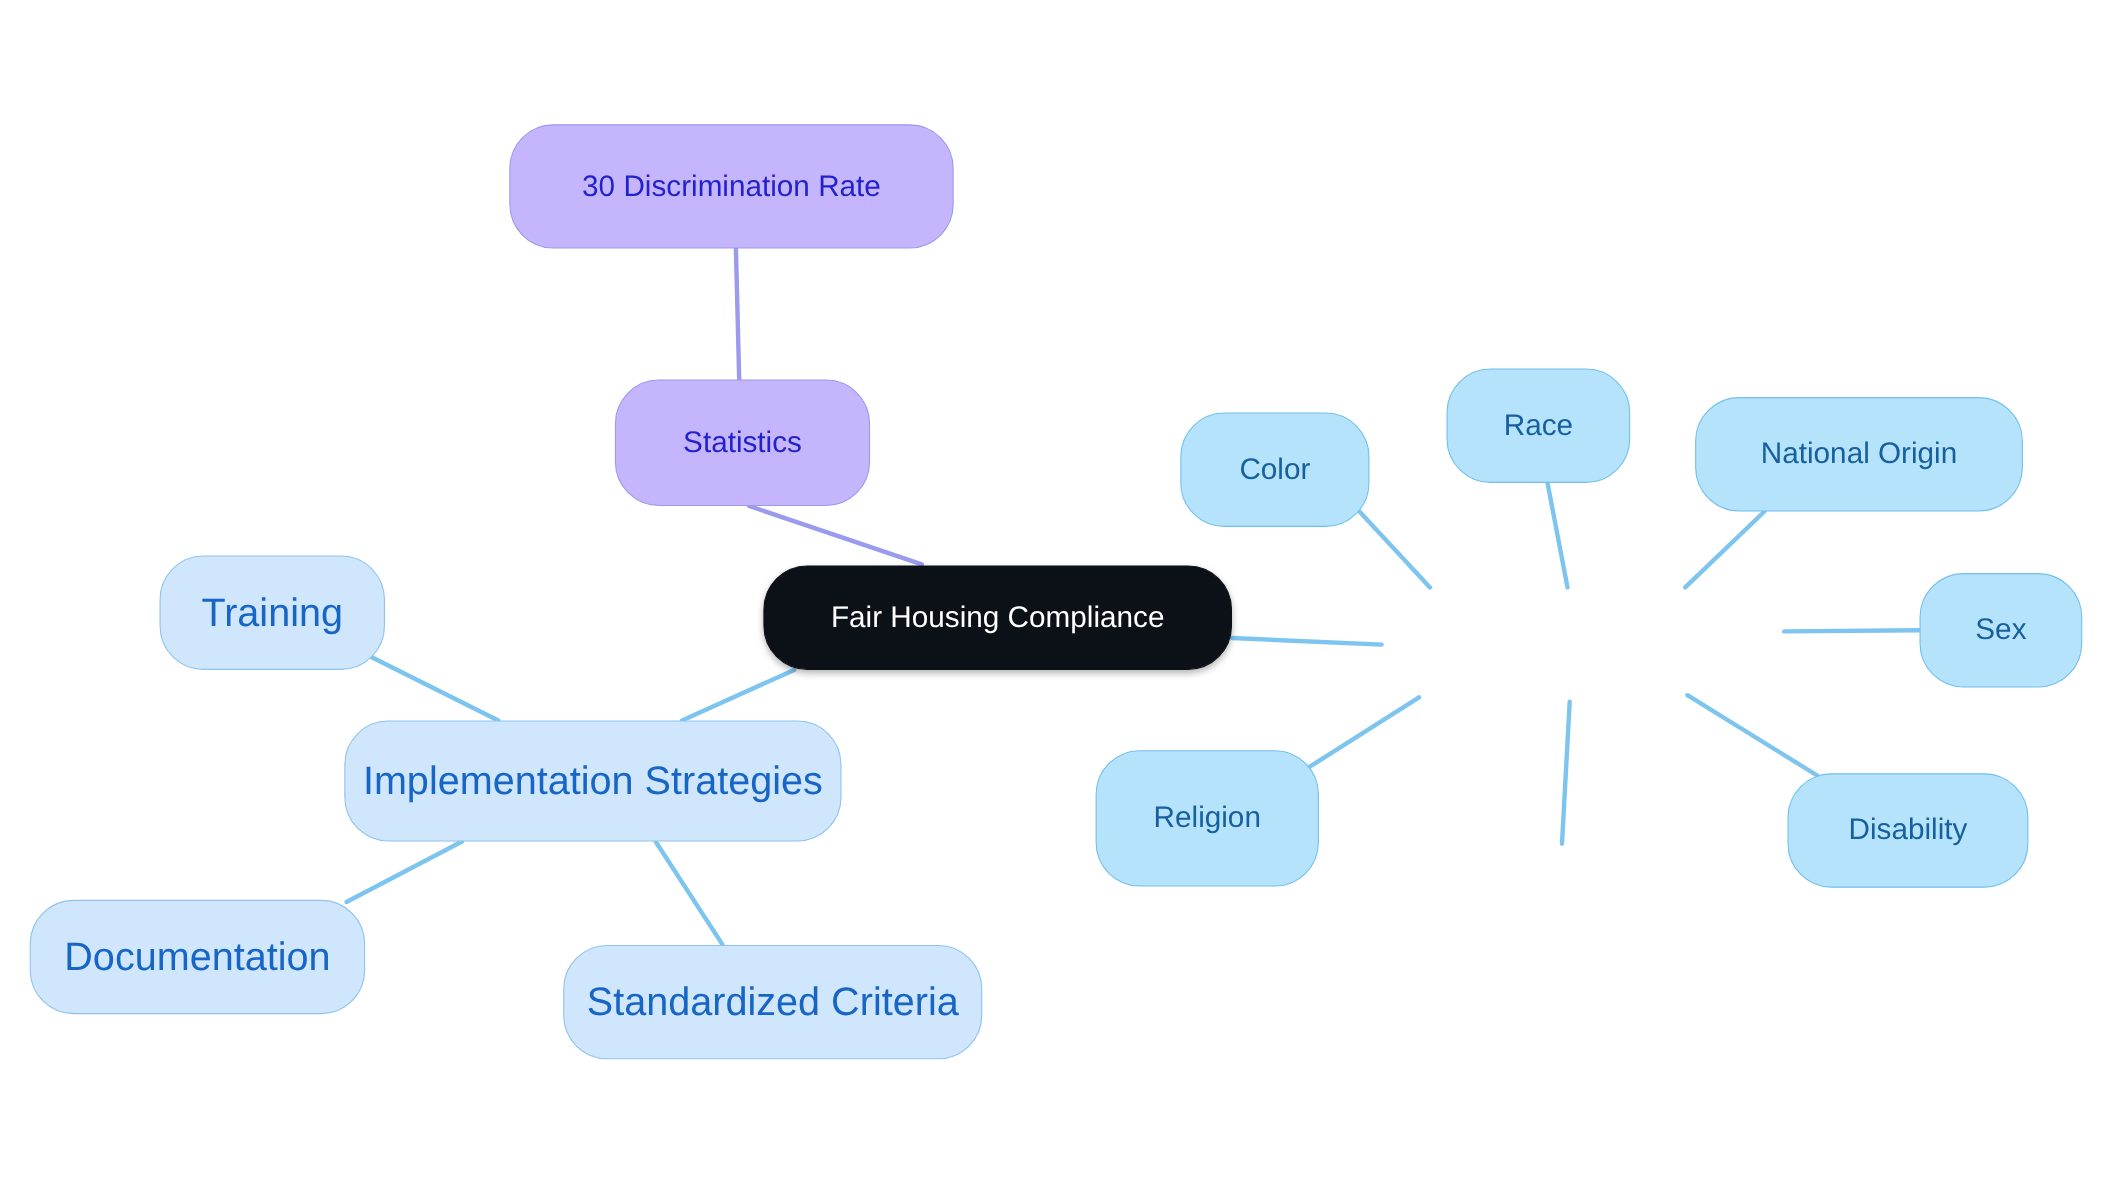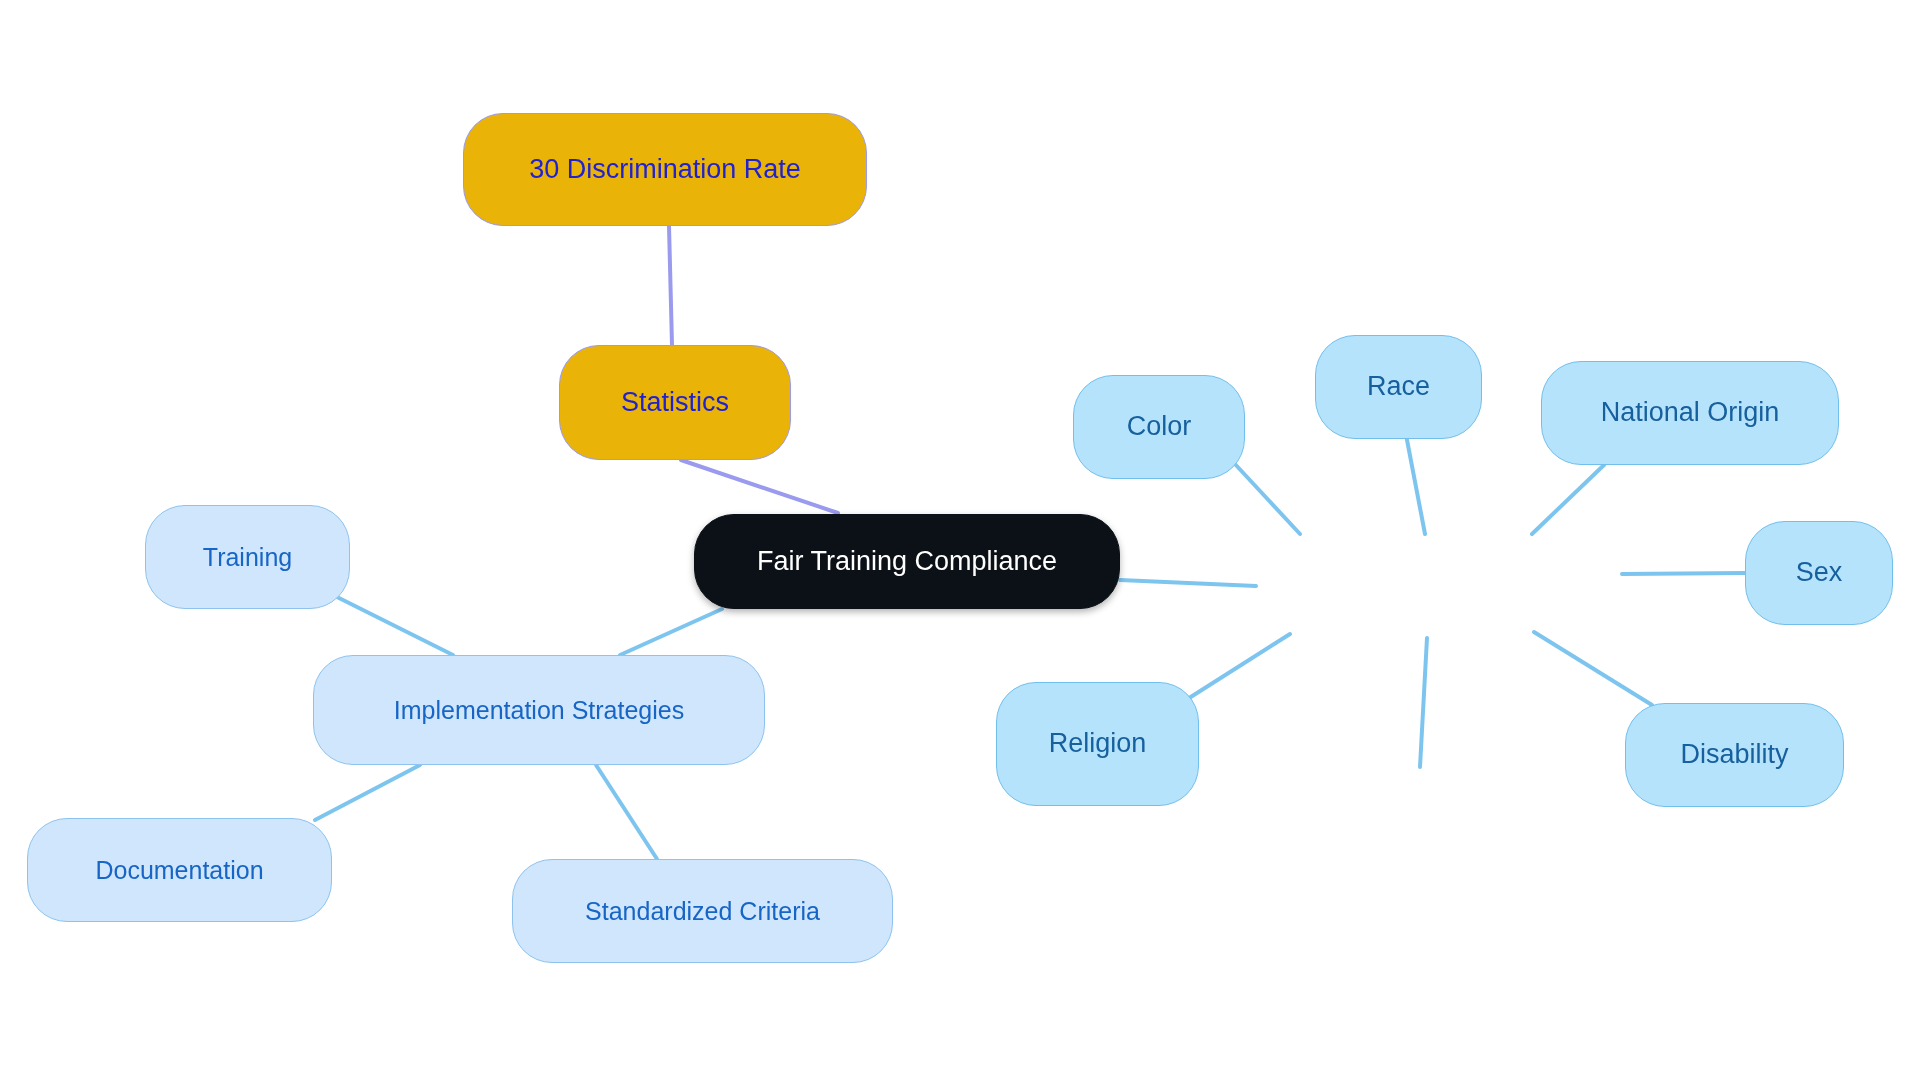--- a/index.html
+++ b/index.html
@@ -42,38 +42,38 @@
   }
   .node-root {
     background: #0c1118;
     border-color: #0c1118;
     color: #ffffff;
     font-size: 27px;
     border-radius: 40px;
     box-shadow: 0 3px 7px rgba(0,0,0,0.30);
   }
   .node-purple {
-    background: #eab308;
+    background: #c4b5fd;
     border-color: #9a9aee;
     color: #2222cc;
     font-size: 27px;
     border-radius: 40px;
   }
   .node-blue-strong {
     background: #b6e3fc;
     border-color: #71bfec;
     color: #17609e;
     font-size: 27px;
     border-radius: 40px;
   }
   .node-blue-soft {
     background: #cfe6fd;
     border-color: #8dc3ee;
     color: #1765c4;
-    font-size: 25px;
+    font-size: 36px;
     border-radius: 40px;
   }
 </style>
 </head>
 <body>
 
 <div id="mindmap">
   <svg id="edge-layer" viewBox="0 0 1920 1083" width="1920" height="1083" xmlns="http://www.w3.org/2000/svg">
       <line x1="838" y1="513" x2="681" y2="460" stroke="#9a9aee" stroke-width="4" stroke-linecap="round"></line>
       <line x1="672" y1="345" x2="669" y2="226" stroke="#9a9aee" stroke-width="4" stroke-linecap="round"></line>
@@ -84,21 +84,21 @@
       <line x1="1532" y1="534" x2="1604" y2="465" stroke="#7dc5ef" stroke-width="4" stroke-linecap="round"></line>
       <line x1="1622" y1="574" x2="1745" y2="573" stroke="#7dc5ef" stroke-width="4" stroke-linecap="round"></line>
       <line x1="1534" y1="632" x2="1652" y2="705" stroke="#7dc5ef" stroke-width="4" stroke-linecap="round"></line>
       <line x1="1427" y1="638" x2="1420" y2="767" stroke="#7dc5ef" stroke-width="4" stroke-linecap="round"></line>
       <line x1="1290" y1="634" x2="1186" y2="700" stroke="#7dc5ef" stroke-width="4" stroke-linecap="round"></line>
       <line x1="453" y1="655" x2="333" y2="595" stroke="#7dc5ef" stroke-width="4" stroke-linecap="round"></line>
       <line x1="420" y1="765" x2="315" y2="820" stroke="#7dc5ef" stroke-width="4" stroke-linecap="round"></line>
       <line x1="596" y1="765" x2="657" y2="859" stroke="#7dc5ef" stroke-width="4" stroke-linecap="round"></line>
     </svg>
 <div class="node node-root" style="left: 694px; top: 514px; width: 426px; height: 95px;">
-      <span>Fair Training Compliance</span>
+      <span>Fair Housing Compliance</span>
     </div>
     <div class="node node-purple" style="left: 559px; top: 345px; width: 232px; height: 115px;">
       <span>Statistics</span>
     </div>
     <div class="node node-purple" style="left: 463px; top: 113px; width: 404px; height: 113px;">
       <span>30 Discrimination Rate</span>
     </div>
     <div class="node node-blue-strong" style="left: 1315px; top: 315px; width: 167px; height: 104px; margin-top: 20px;">
       <span>Race</span>
     </div>

